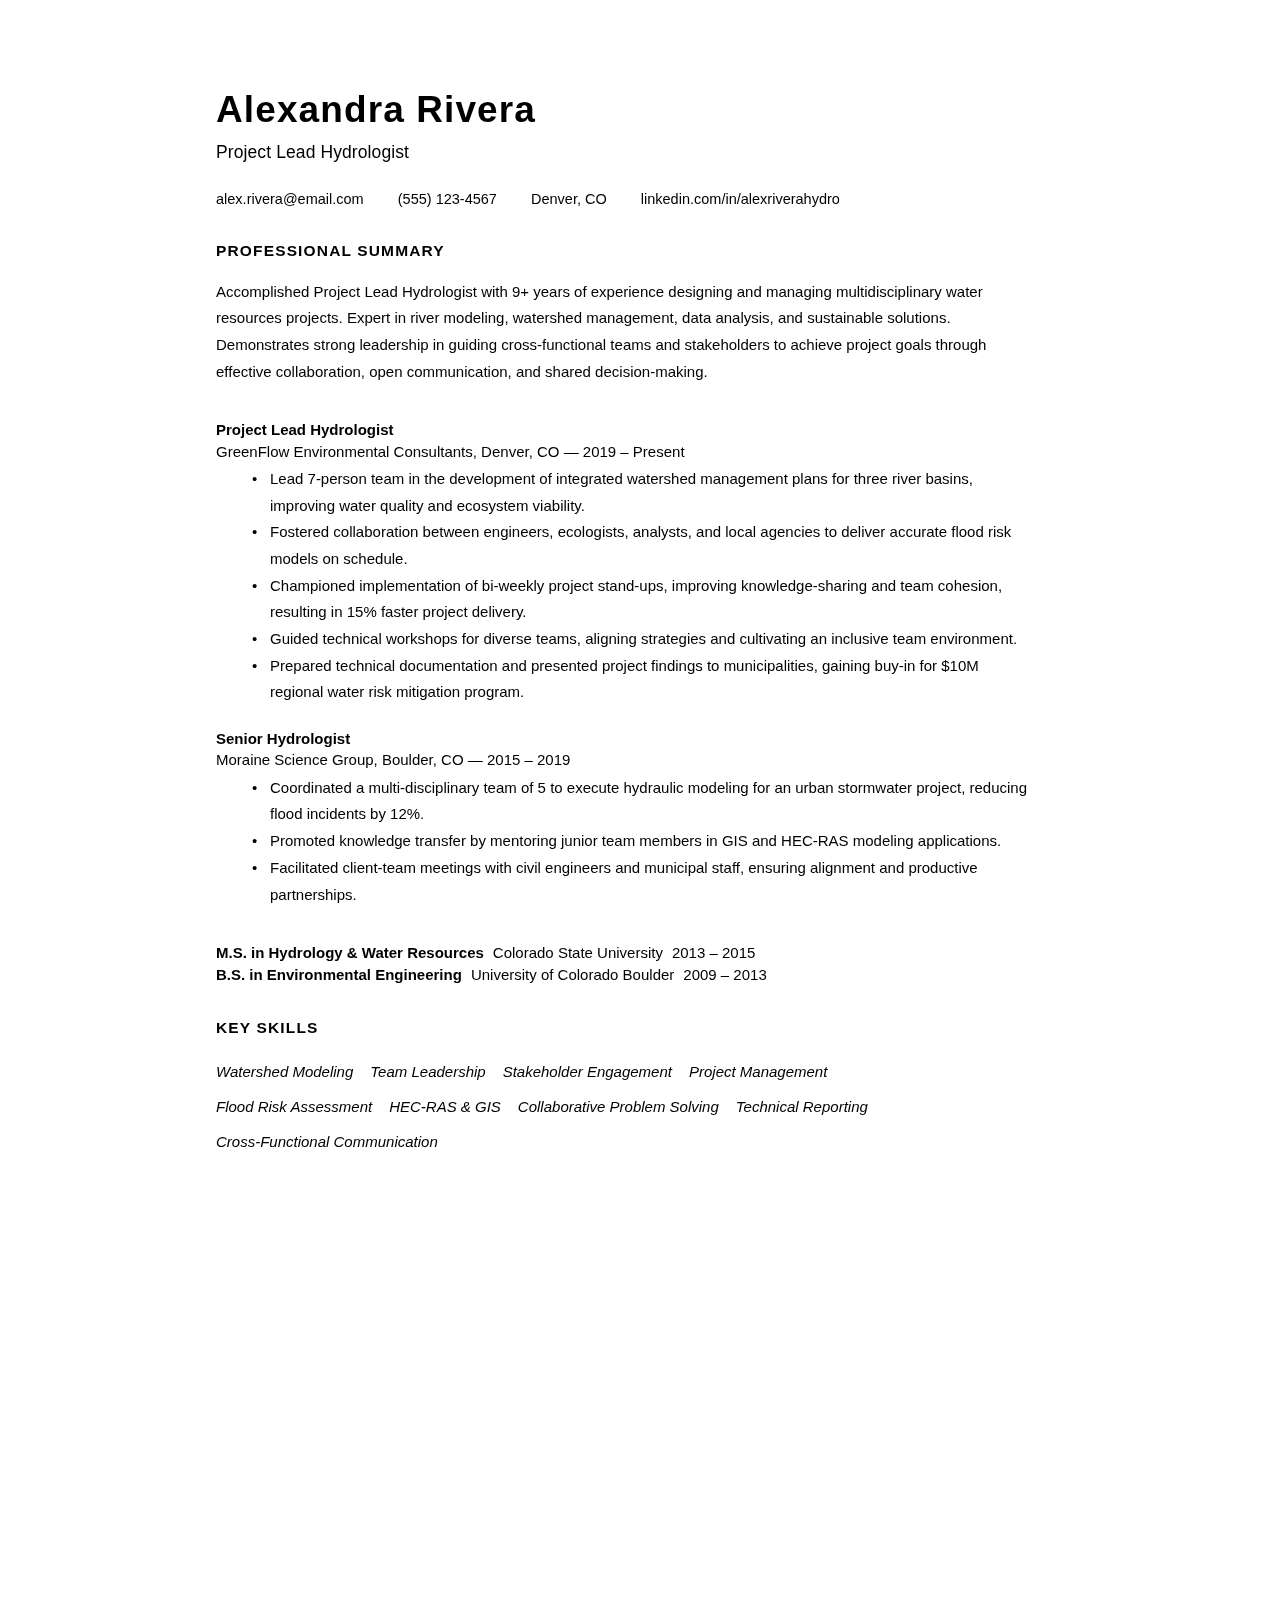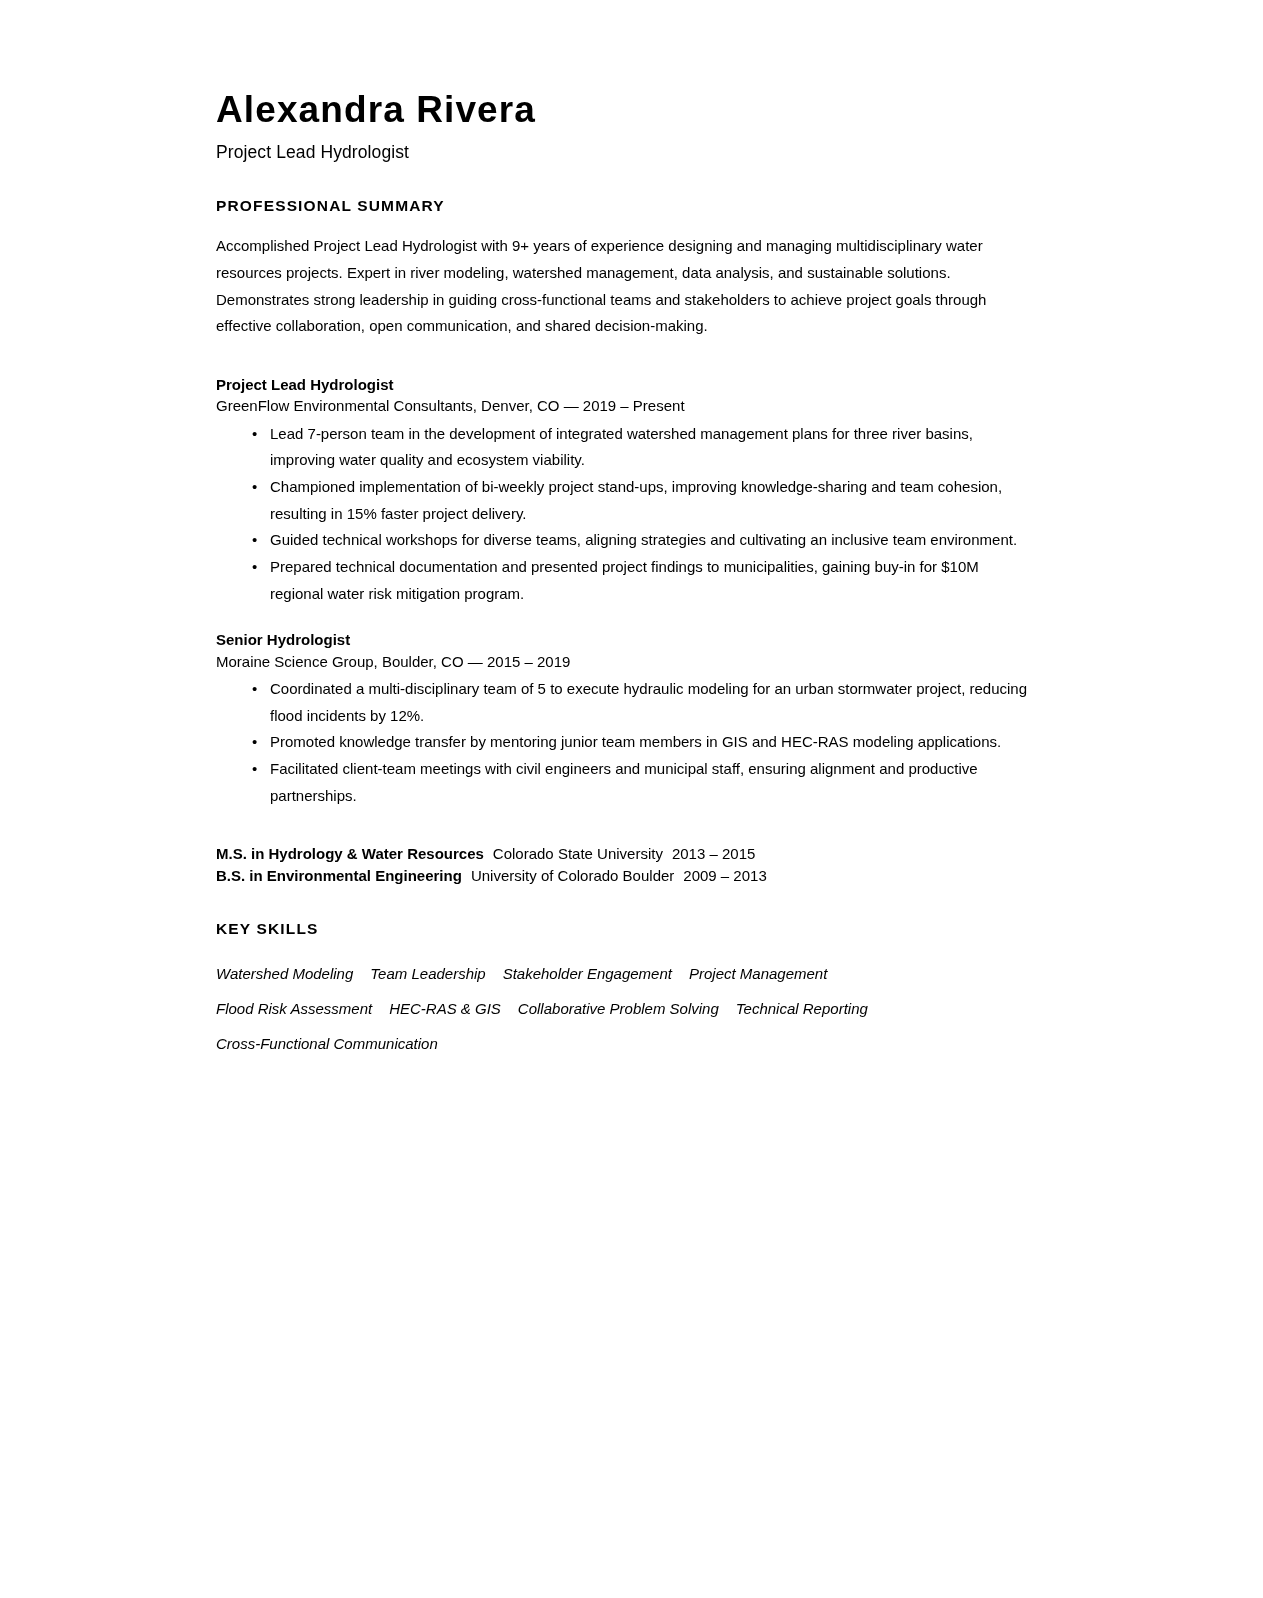--- a/index.html
+++ b/index.html
@@ -139,34 +139,44 @@
 </style>
 </head>
 <body>
 
 <div class="page">
   <div class="content">
 
     <div>
       <h1 class="name">Alexandra Rivera</h1>
       <div class="title">Project Lead Hydrologist</div>
+      <div class="contact">
+        <span>alex.rivera@email.com</span>
+        <span class="sep"></span>
+        <span>(555) 123-4567</span>
+        <span class="sep"></span>
+        <span>Denver, CO</span>
+        <span class="sep"></span>
+        <span>linkedin.com/in/alexriverahydro</span>
+      </div>
     </div>
 
     <div class="section">
       <h2 class="section-heading">PROFESSIONAL SUMMARY</h2>
       <p class="summary">Accomplished Project Lead Hydrologist with 9+ years of experience designing and managing multidisciplinary water resources projects. Expert in river modeling, watershed management, data analysis, and sustainable solutions. Demonstrates strong leadership in guiding cross-functional teams and stakeholders to achieve project goals through effective collaboration, open communication, and shared decision-making.</p>
     </div>
 
     <div class="section">
 
       <div class="job">
         <div class="job-title">Project Lead Hydrologist</div>
         <div class="job-meta">GreenFlow Environmental Consultants, Denver, CO — 2019 – Present</div>
         <ul class="bullets">
           <li>Lead 7-person team in the development of integrated watershed management plans for three river basins, improving water quality and ecosystem viability.</li>
+          <li>Fostered collaboration between engineers, ecologists, analysts, and local agencies to deliver accurate flood risk models on schedule.</li>
           <li>Championed implementation of bi-weekly project stand-ups, improving knowledge-sharing and team cohesion, resulting in 15% faster project delivery.</li>
           <li>Guided technical workshops for diverse teams, aligning strategies and cultivating an inclusive team environment.</li>
           <li>Prepared technical documentation and presented project findings to municipalities, gaining buy-in for $10M regional water risk mitigation program.</li>
         </ul>
       </div>
 
       <div class="job">
         <div class="job-title">Senior Hydrologist</div>
         <div class="job-meta">Moraine Science Group, Boulder, CO — 2015 – 2019</div>
         <ul class="bullets">

